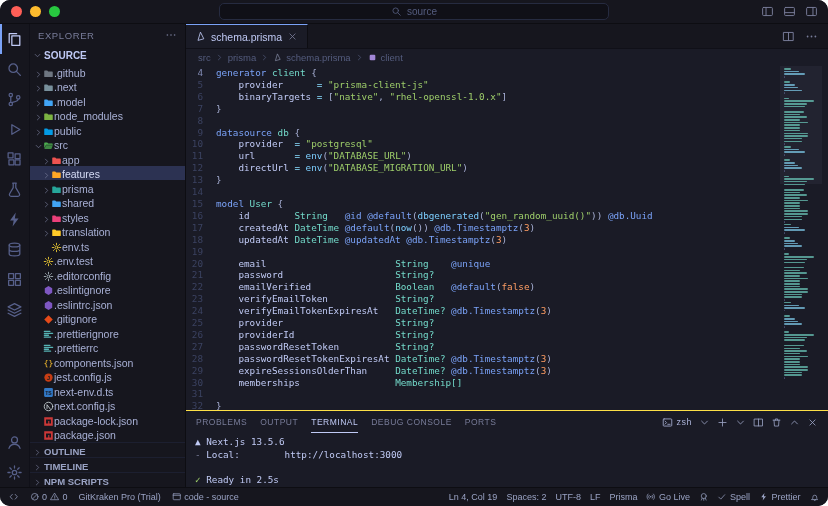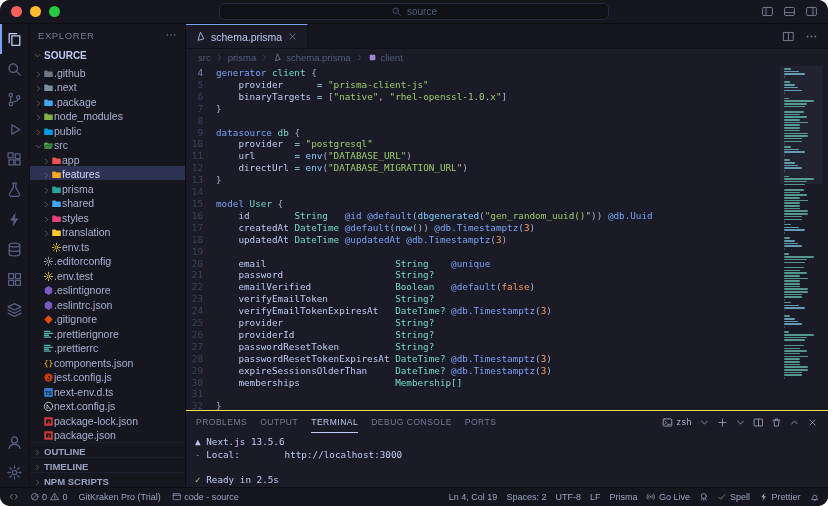--- a/index.html
+++ b/index.html
@@ -295,21 +295,21 @@
             <span class="icon chev">
               <svg viewBox="0 0 16 16" stroke="currentColor" stroke-width="1.2" fill="none" stroke-linecap="round" stroke-linejoin="round" xmlns="http://www.w3.org/2000/svg">
                 <path d="M6 3.8L10.2 8 6 12.2"></path>
               </svg>
             </span>
             <span class="icon tree-icon" style="color: rgb(66, 165, 245);">
               <svg viewBox="0 0 16 16" stroke="currentColor" stroke-width="1.2" fill="none" stroke-linecap="round" stroke-linejoin="round" xmlns="http://www.w3.org/2000/svg">
                 <path d="M1.8 4.4c0-.5.4-.9.9-.9h3.4l1.5 1.6h5.7c.5 0 .9.4.9.9v6.2c0 .5-.4.9-.9.9H2.7a.9.9 0 0 1-.9-.9z" fill="currentColor" stroke="none"></path>
               </svg>
             </span>
-            <span class="tree-label">.package</span>
+            <span class="tree-label">.model</span>
           </div>
           <div class="tree-row" style="padding-left: 4px;">
             <span class="icon chev">
               <svg viewBox="0 0 16 16" stroke="currentColor" stroke-width="1.2" fill="none" stroke-linecap="round" stroke-linejoin="round" xmlns="http://www.w3.org/2000/svg">
                 <path d="M6 3.8L10.2 8 6 12.2"></path>
               </svg>
             </span>
             <span class="icon tree-icon" style="color: rgb(124, 179, 66);">
               <svg viewBox="0 0 16 16" stroke="currentColor" stroke-width="1.2" fill="none" stroke-linecap="round" stroke-linejoin="round" xmlns="http://www.w3.org/2000/svg">
                 <path d="M1.8 4.4c0-.5.4-.9.9-.9h3.4l1.5 1.6h5.7c.5 0 .9.4.9.9v6.2c0 .5-.4.9-.9.9H2.7a.9.9 0 0 1-.9-.9z" fill="currentColor" stroke="none"></path>
@@ -427,37 +427,37 @@
             <span class="icon tree-icon" style="color: rgb(253, 216, 53);">
               <svg viewBox="0 0 16 16" stroke="currentColor" stroke-width="1.2" fill="none" stroke-linecap="round" stroke-linejoin="round" xmlns="http://www.w3.org/2000/svg">
                 <circle cx="8" cy="8" r="2.1"></circle>
                 <path d="M8 1.8v2M8 12.2v2M1.8 8h2M12.2 8h2M3.6 3.6l1.4 1.4M11 11l1.4 1.4M12.4 3.6L11 5M5 11l-1.4 1.4"></path>
               </svg>
             </span>
             <span class="tree-label">env.ts</span>
           </div>
           <div class="tree-row" style="padding-left: 4px;">
             <span class="icon chev"></span>
-            <span class="icon tree-icon" style="color: rgb(176, 190, 197);">
+            <span class="icon tree-icon" style="color: rgb(253, 216, 53);">
               <svg viewBox="0 0 16 16" stroke="currentColor" stroke-width="1.2" fill="none" stroke-linecap="round" stroke-linejoin="round" xmlns="http://www.w3.org/2000/svg">
                 <circle cx="8" cy="8" r="2.1"></circle>
                 <path d="M8 1.8v2M8 12.2v2M1.8 8h2M12.2 8h2M3.6 3.6l1.4 1.4M11 11l1.4 1.4M12.4 3.6L11 5M5 11l-1.4 1.4"></path>
               </svg>
             </span>
-            <span class="tree-label">.editorconfig</span>
-          </div>
-          <div class="tree-row" style="padding-left: 4px;">
-            <span class="icon chev"></span>
-            <span class="icon tree-icon" style="color: rgb(253, 216, 53);">
+            <span class="tree-label">.env.test</span>
+          </div>
+          <div class="tree-row" style="padding-left: 4px;">
+            <span class="icon chev"></span>
+            <span class="icon tree-icon" style="color: rgb(176, 190, 197);">
               <svg viewBox="0 0 16 16" stroke="currentColor" stroke-width="1.2" fill="none" stroke-linecap="round" stroke-linejoin="round" xmlns="http://www.w3.org/2000/svg">
                 <circle cx="8" cy="8" r="2.1"></circle>
                 <path d="M8 1.8v2M8 12.2v2M1.8 8h2M12.2 8h2M3.6 3.6l1.4 1.4M11 11l1.4 1.4M12.4 3.6L11 5M5 11l-1.4 1.4"></path>
               </svg>
             </span>
-            <span class="tree-label">.env.test</span>
+            <span class="tree-label">.editorconfig</span>
           </div>
           <div class="tree-row" style="padding-left: 4px;">
             <span class="icon chev"></span>
             <span class="icon tree-icon" style="color: rgb(126, 87, 194);">
               <svg viewBox="0 0 16 16" stroke="currentColor" stroke-width="1.2" fill="none" stroke-linecap="round" stroke-linejoin="round" xmlns="http://www.w3.org/2000/svg">
                 <path d="M8 1.6l5.4 3.1v6.6L8 14.4l-5.4-3.1V4.7z" fill="currentColor" stroke="none"></path>
               </svg>
             </span>
             <span class="tree-label">.eslintignore</span>
           </div>

